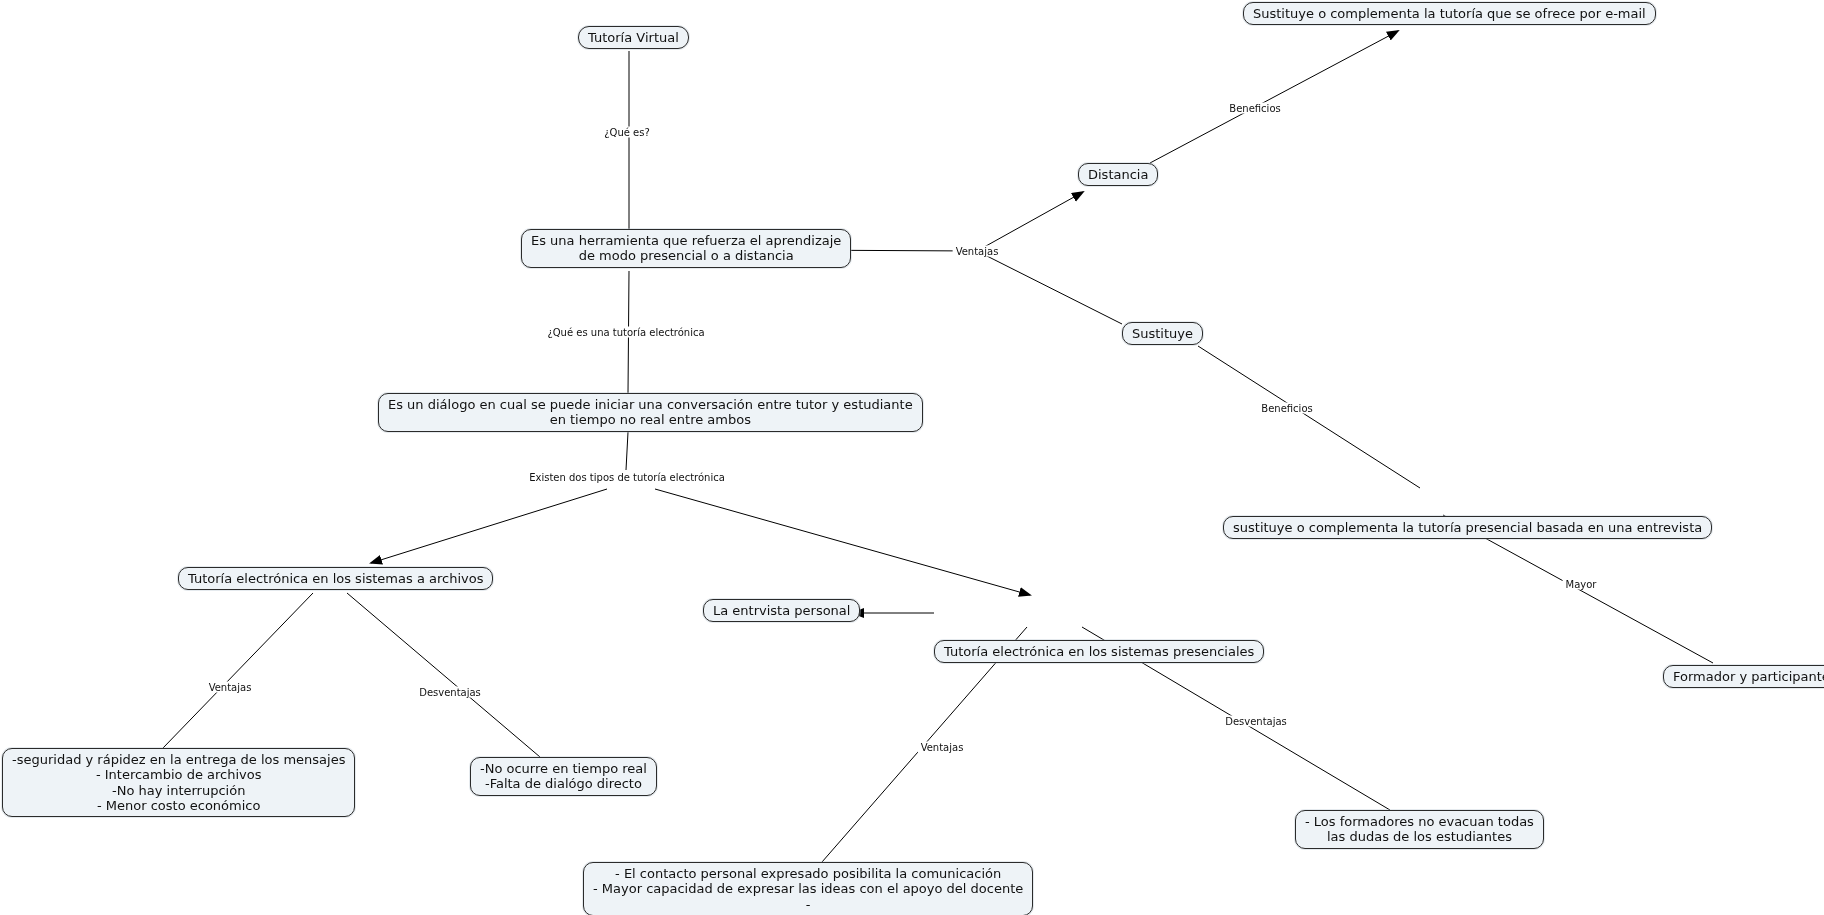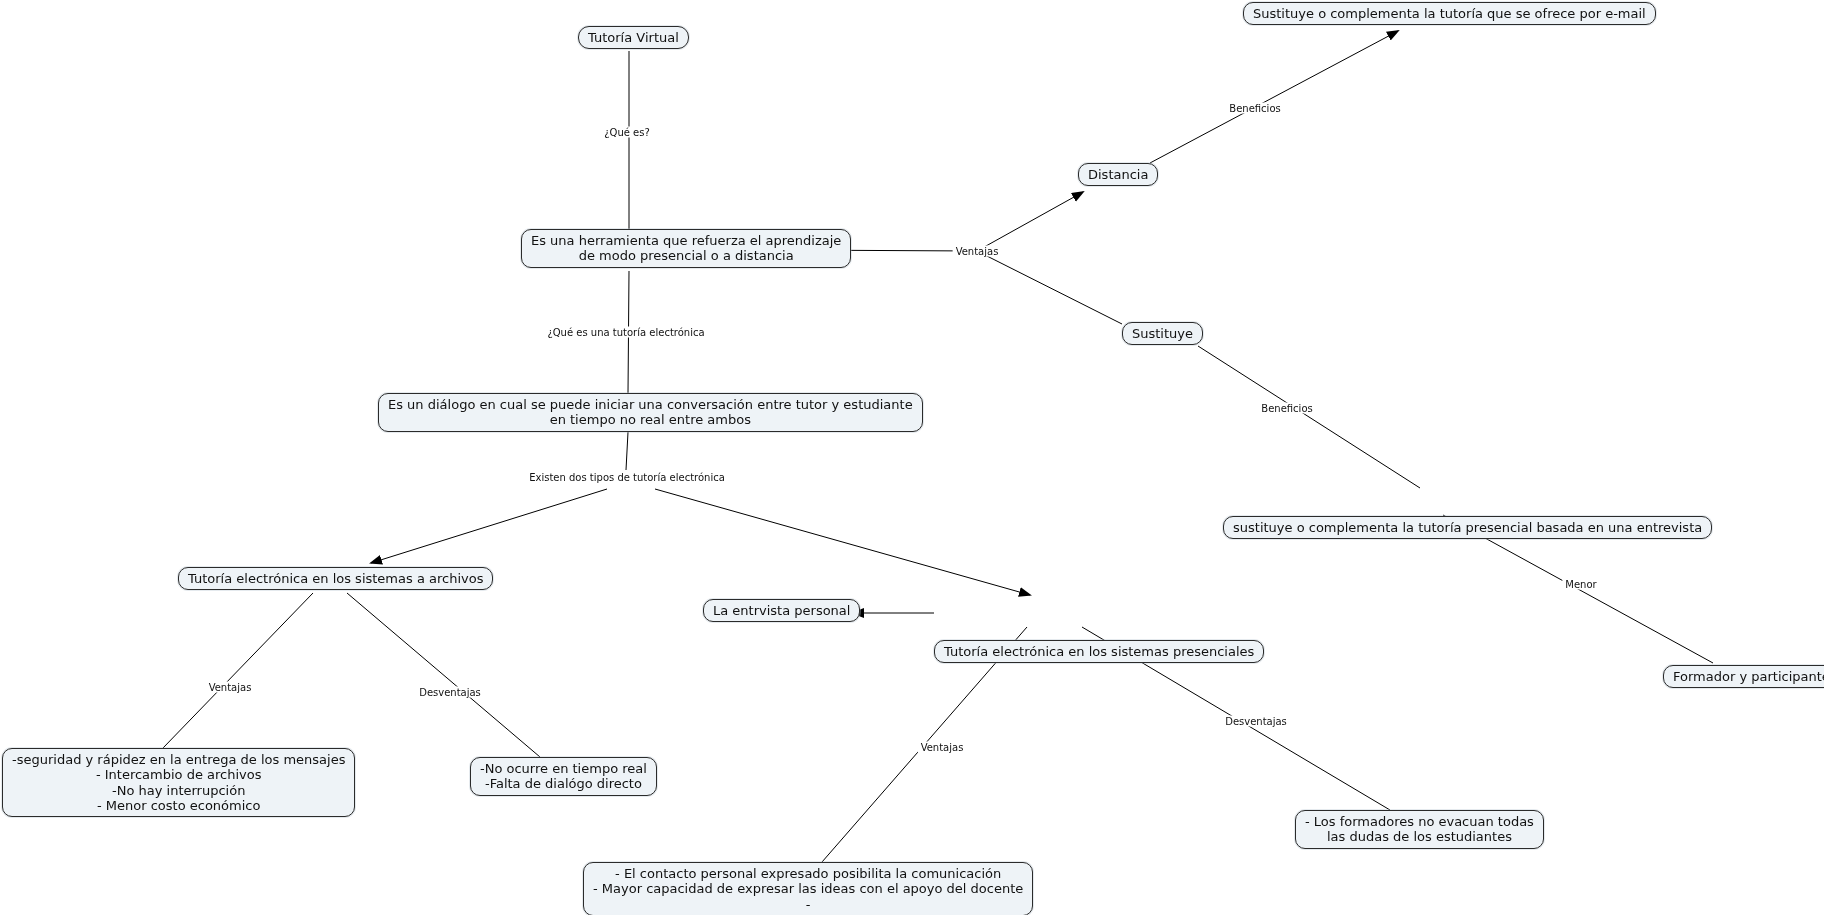--- a/index.html
+++ b/index.html
@@ -82,21 +82,21 @@
   </svg>
   <div id="labels-layer">
       <div class="link-label" style="left: 627px; top: 132px;">¿Qué es?</div>
       <div class="link-label" style="left: 626px; top: 332px;">¿Qué es una tutoría electrónica</div>
       <div class="link-label" style="left: 627px; top: 477px;">Existen dos tipos de tutoría electrónica</div>
       <div class="link-label" style="left: 230px; top: 687px;">Ventajas</div>
       <div class="link-label" style="left: 450px; top: 692px;">Desventajas</div>
       <div class="link-label" style="left: 977px; top: 251px;">Ventajas</div>
       <div class="link-label" style="left: 1255px; top: 108px;">Beneficios</div>
       <div class="link-label" style="left: 1287px; top: 408px;">Beneficios</div>
-      <div class="link-label" style="left: 1581px; top: 584px;">Menor</div>
+      <div class="link-label" style="left: 1581px; top: 584px;">Mayor</div>
       <div class="link-label" style="left: 942px; top: 747px;">Ventajas</div>
       <div class="link-label" style="left: 1256px; top: 721px;">Desventajas</div>
     </div>
   <div id="nodes-layer">
       <div class="node" style="left: 578px; top: 26px; border-radius: 11px;">Tutoría Virtual</div>
       <div class="node" style="left: 477px; top: 229px; margin-left: 44px;">Es una herramienta que refuerza el aprendizaje
 de modo presencial o a distancia</div>
       <div class="node" style="left: 378px; top: 393px;">Es un diálogo en cual se puede iniciar una conversación entre tutor y estudiante
 en tiempo no real entre ambos</div>
       <div class="node" style="left: 178px; top: 567px;">Tutoría electrónica en los sistemas a archivos</div>

